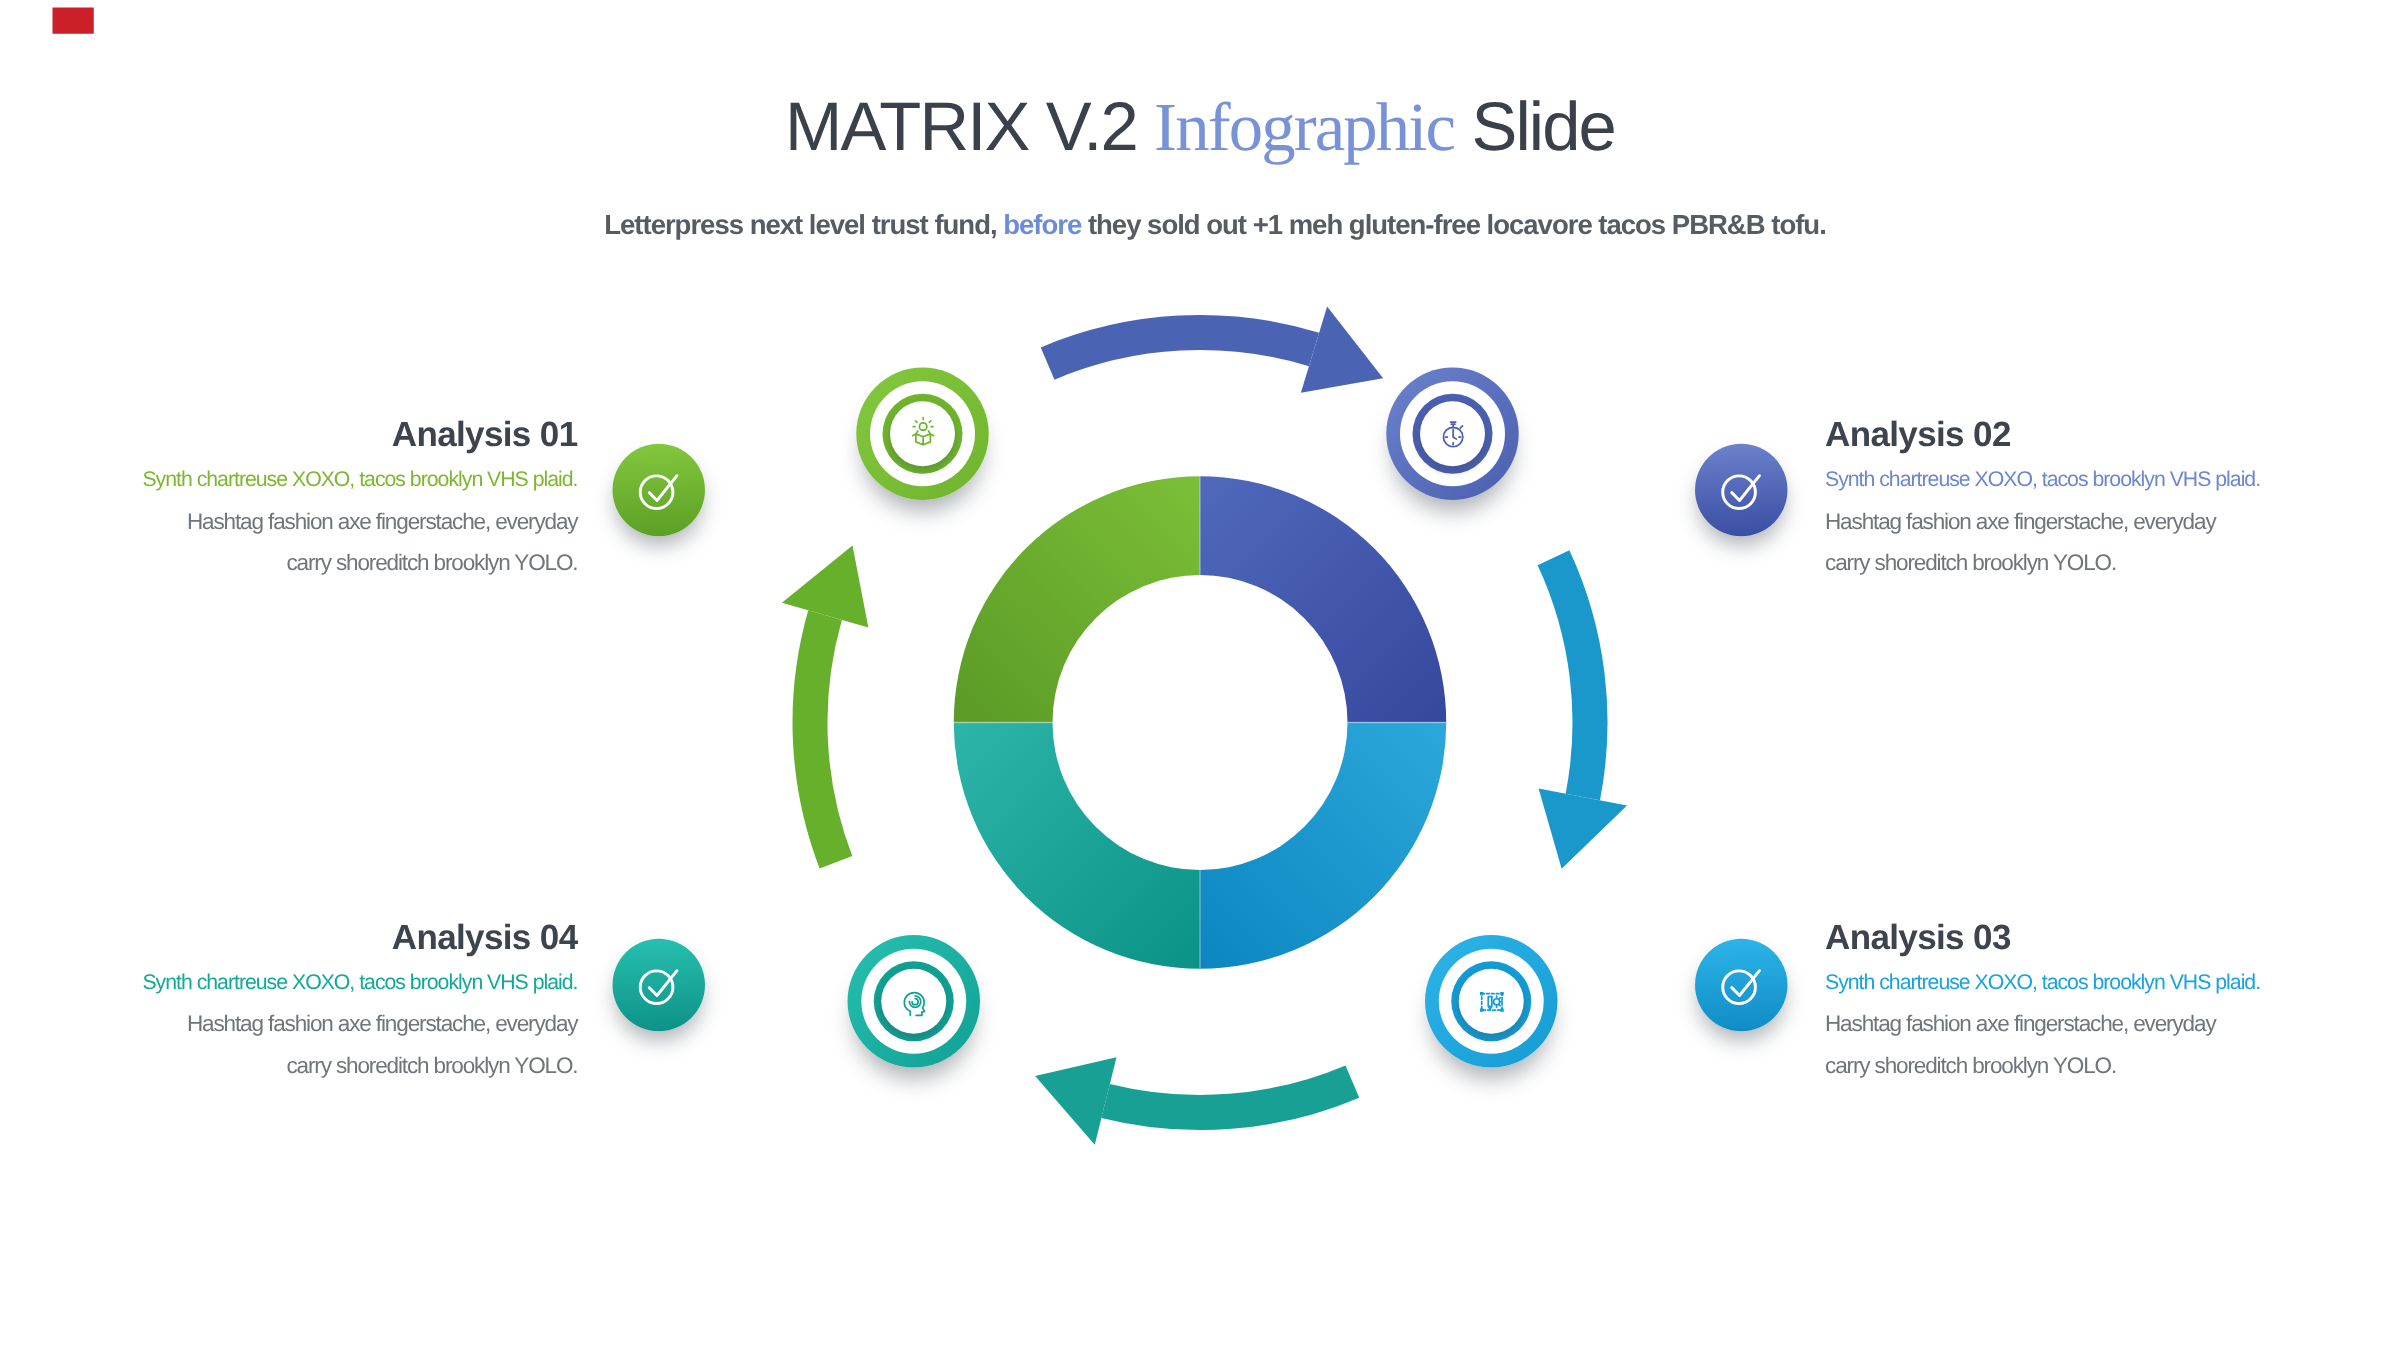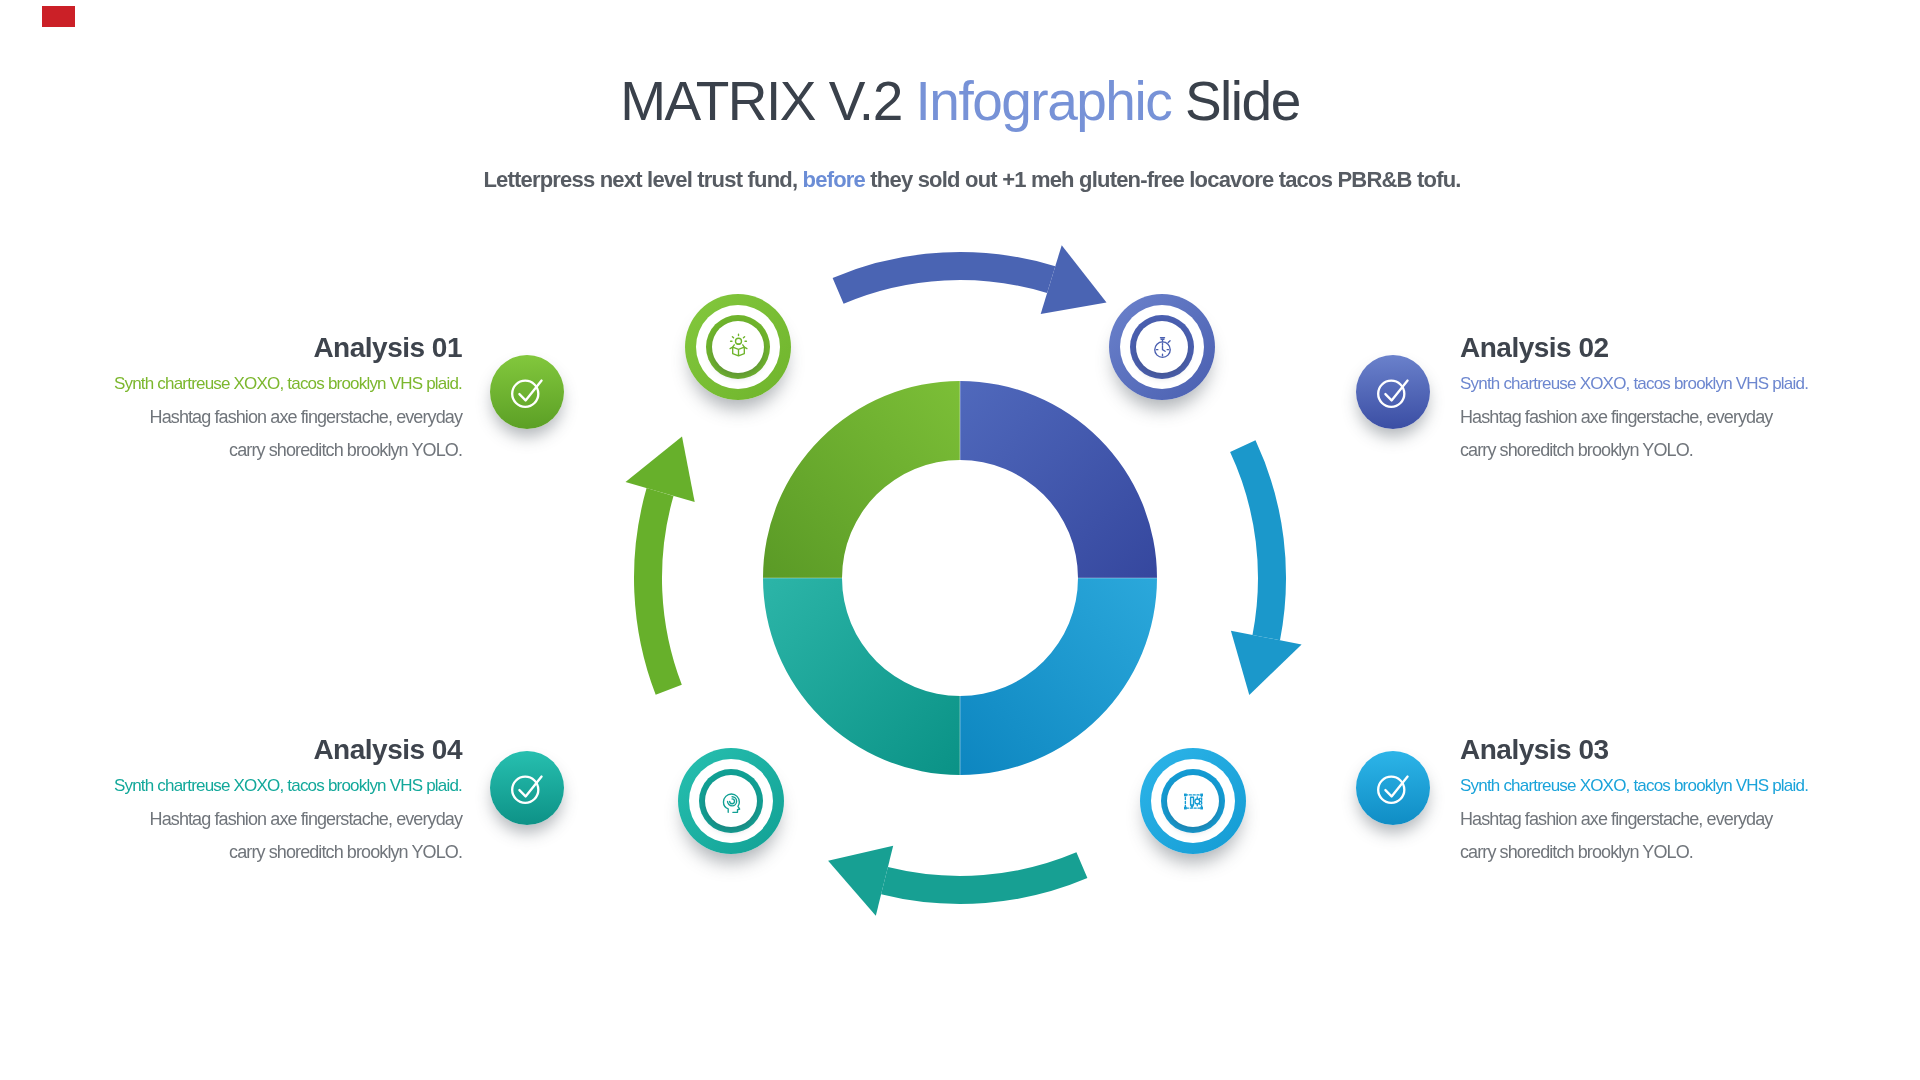--- a/index.html
+++ b/index.html
@@ -1,21 +1,21 @@
 <!DOCTYPE html>
 <html style="--green: #6fb42c; --green-light: #83c83d; --green-dark: #5b9f25; --blue: #4a5fb0; --blue-light: #6b82cc; --blue-dark: #3a4da3; --teal: #11a094; --teal-light: #27c0b0; --teal-dark: #0d9186; --cyan: #149bd3; --cyan-light: #2db5e9; --cyan-dark: #0f8cc4; --heading: #3e444d; --body-text: #70757b; --title-dark: #3a414b; --title-blue: #7792d7; --subtitle-gray: #575c63; --subtitle-blue: #6b8dd6; --red-mark: #cb2027;"><head>
 <meta charset="utf-8">
 <style>
   html,body{margin:0;padding:0;}
   body{width:1920px;height:1080px;position:relative;background:#fff;overflow:hidden;
        font-family:"Liberation Sans",sans-serif;}
   
   .title{position:absolute;top:70px;left:0;width:100%;text-align:center;margin:0;
          font-size:55px;font-weight:300;letter-spacing:-1.5px;color:var(--title-dark);line-height:1.15;}
-  .title .hl{color:var(--title-blue);}
+  .title .hl{color:var(--title-blue);font-family:Liberation Serif, serif;}
   .subtitle{position:absolute;top:155px;left:0;width:100%;text-align:center;margin:12px;
             font-size:22px;letter-spacing:-0.8px;color:var(--subtitle-gray);font-weight:bold;}
   .subtitle .hl{color:var(--subtitle-blue);}
   .red-mark{position:absolute;left:42px;top:6px;width:33px;height:21px;background:var(--red-mark);}
   
   #diagram{position:absolute;left:0;top:0;width:1920px;height:1080px;}
   
   .section{position:absolute;width:470px;}
   .sec-right{text-align:right;}
   .sec-left{text-align:left;}

